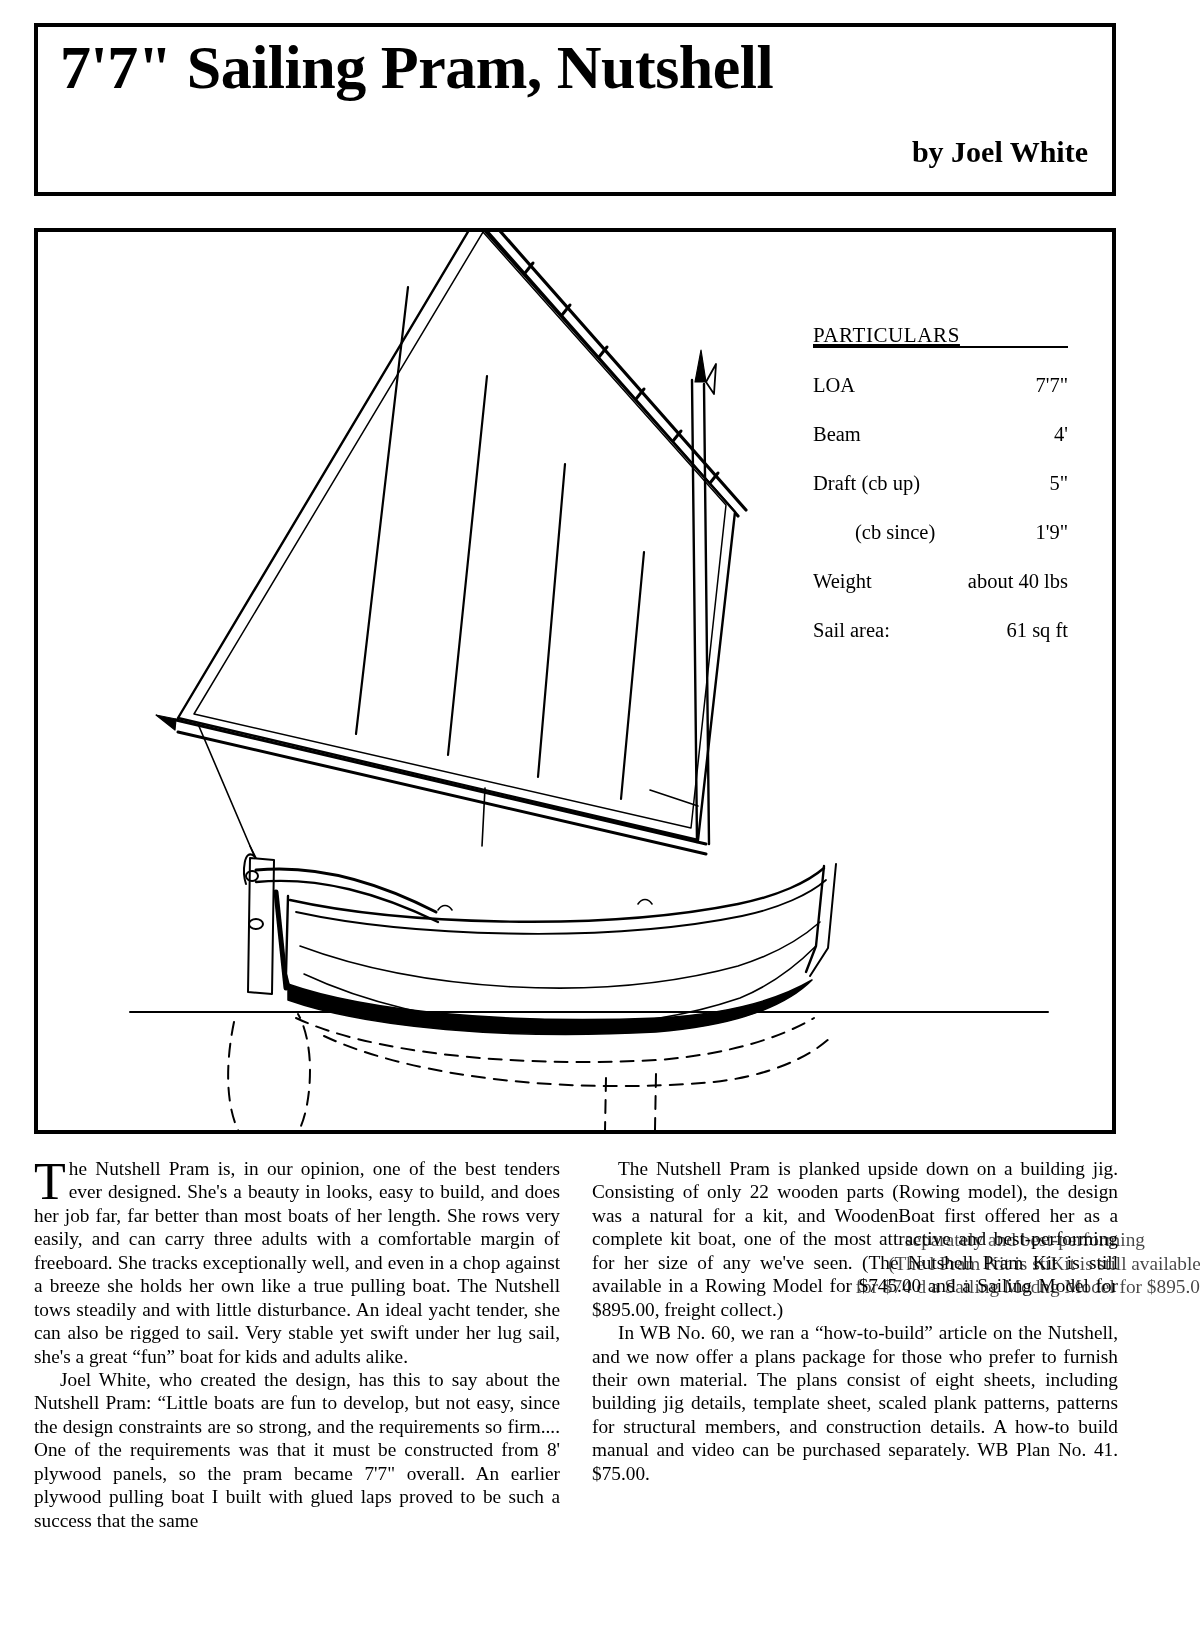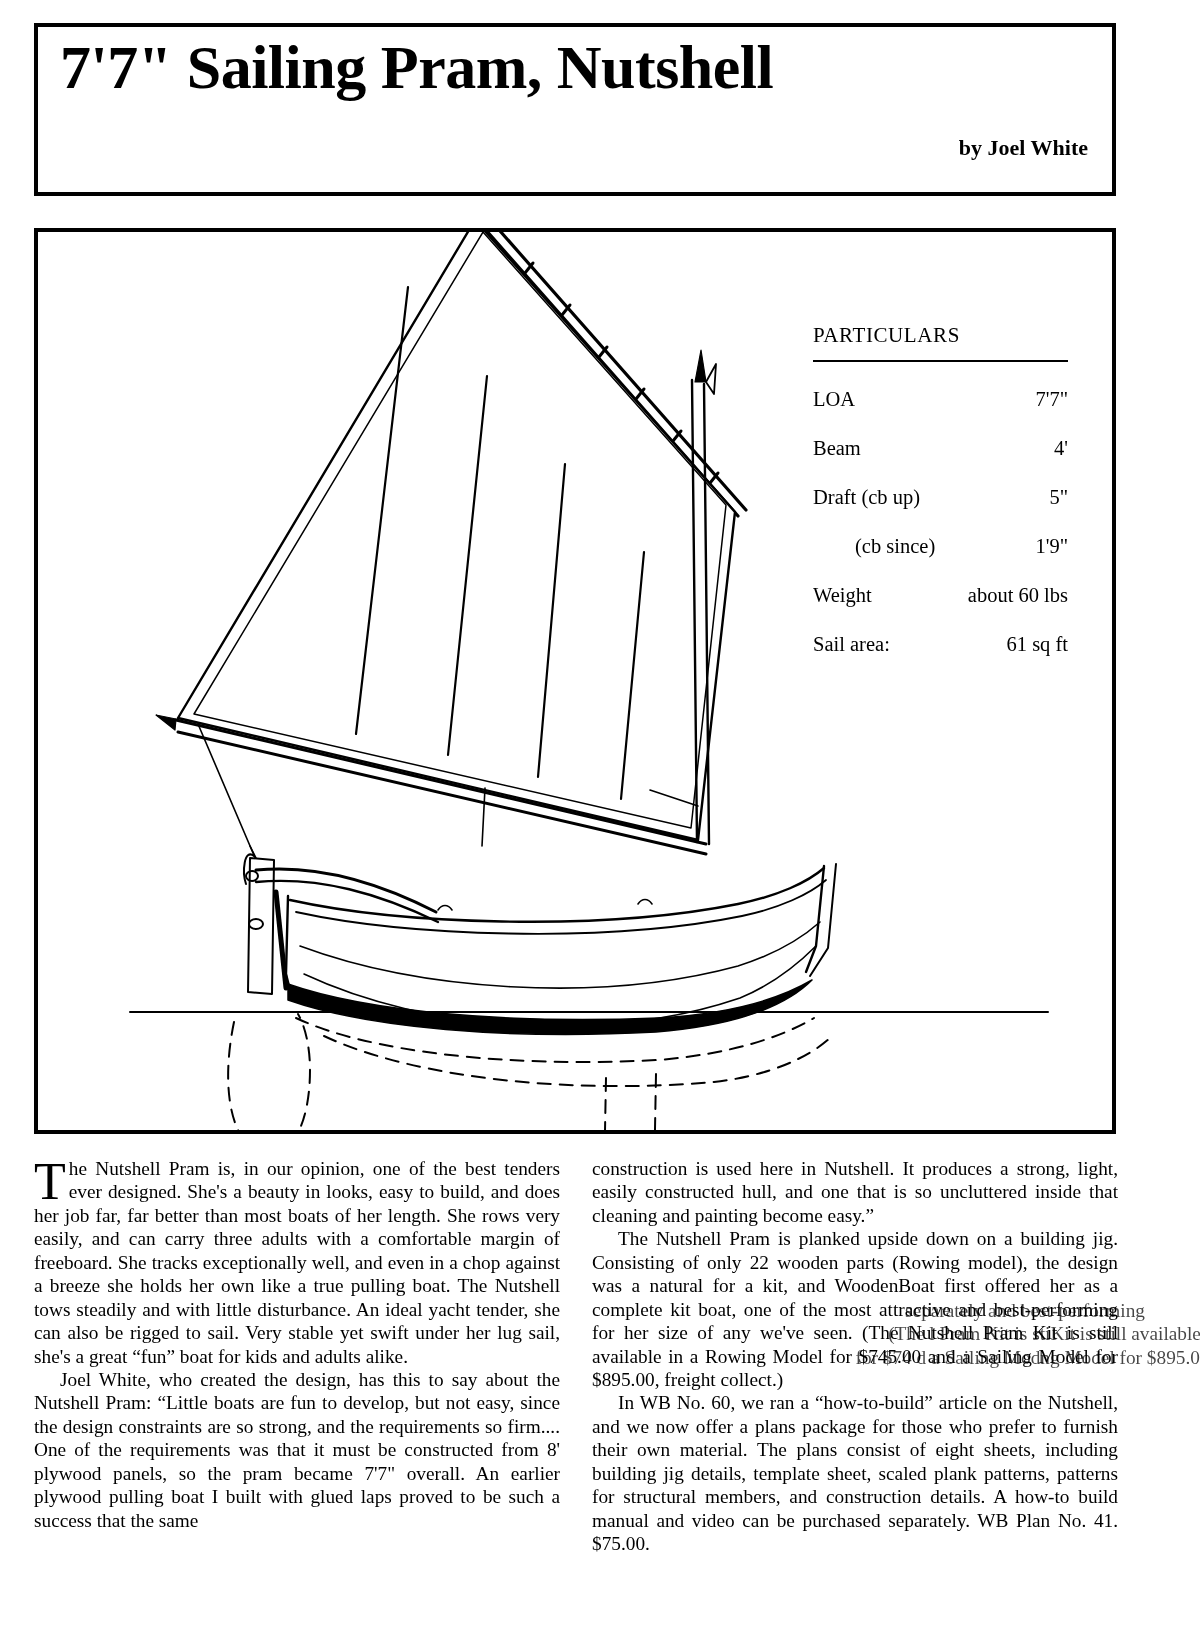--- a/index.html
+++ b/index.html
@@ -43,21 +43,21 @@
     font-weight: bold;
     letter-spacing: -0.5px;
     line-height: 1.05;
     white-space: nowrap;
     font-family: "Liberation Serif", "DejaVu Serif", serif;
   }
   .title-byline {
     position: absolute;
     right: 24px;
     top: 108px;
-    font-size: 22px;
+    font-size: 30px;
     font-weight: bold;
     white-space: nowrap;
   }
 
   
   .illus-box {
     position: absolute;
     left: 34px;
     top: 228px;
     width: 1082px;
@@ -81,23 +81,24 @@
     left: 775px;
     top: 93px;
     width: 255px;
     font-size: 20.5px;
     line-height: 1.0;
     z-index: 5;
   }
   .particulars .pt-head {
     font-size: 21px;
     letter-spacing: 0.6px;
-    padding-bottom: 14px;
+    padding-bottom: 0;
     border-bottom: 2.2px solid #000;
     margin-bottom: 20px;
+    text-decoration: underline;
   }
   .pt-row {
     display: flex;
     justify-content: space-between;
     align-items: baseline;
     padding: 2.5px 0 2.0px 0;
     white-space: nowrap;
     margin-top: 24px;
   }
   .pt-row .pt-label { text-align: left; }
@@ -288,42 +289,41 @@
         <span class="pt-value">5"</span>
       </div>
 
       <div class="pt-row indent">
         <span class="pt-label">(cb since)</span>
         <span class="pt-value">1'9"</span>
       </div>
 
       <div class="pt-row">
         <span class="pt-label">Weight</span>
-        <span class="pt-value">about 60 lbs</span>
+        <span class="pt-value">about 40 lbs</span>
       </div>
 
       <div class="pt-row">
         <span class="pt-label">Sail area:</span>
         <span class="pt-value">61 sq ft</span>
       </div>
     </div>
 
   </div>
 
   <div class="body-cols">
 
     <div class="col">
       <p class="first">
         <span class="dropcap">T</span><span>he Nutshell Pram is, in our opinion, one of the best tenders ever designed. She's a beauty in looks, easy to build, and does her job far, far better than most boats of her length. She rows very easily, and can carry three adults with a comfortable margin of freeboard. She tracks exceptionally well, and even in a chop against a breeze she holds her own like a true pulling boat. The Nutshell tows steadily and with little disturbance. An ideal yacht tender, she can also be rigged to sail. Very stable yet swift under her lug sail, she's a great “fun” boat for kids and adults alike.</span>
       </p>
       <p>Joel White, who created the design, has this to say about the Nutshell Pram: “Little boats are fun to develop, but not easy, since the design constraints are so strong, and the requirements so firm.... One of the requirements was that it must be constructed from 8' plywood panels, so the pram became 7'7" overall. An earlier plywood pulling boat I built with glued laps proved to be such a success that the same</p>
     </div>
 
     <div class="col">
-      <p class="first">construction is used here in Nutshell. It produces a strong, light, easily constructed hull, and one that is so uncluttered inside that cleaning and painting become easy.”</p>
 
       <p>
         <span>The Nutshell Pram is planked upside down on a building jig. Consisting of only 22 wooden parts (Rowing model), the design was a natural for a kit, and WoodenBoat first offered her as a complete kit boat, one of the most</span>
         <span class="overlap-wrap">
           <span>attractive and best-performing for her size of any we've seen.</span>
           <span class="ghost">separately and best-performing</span>
         </span>
         <span class="overlap-wrap">
           <span>(The Nutshell Pram Kit is still available in a Rowing Model</span>
           <span class="ghost">(The  l Pram Kit is stiKit is still available in a Rowing</span>

